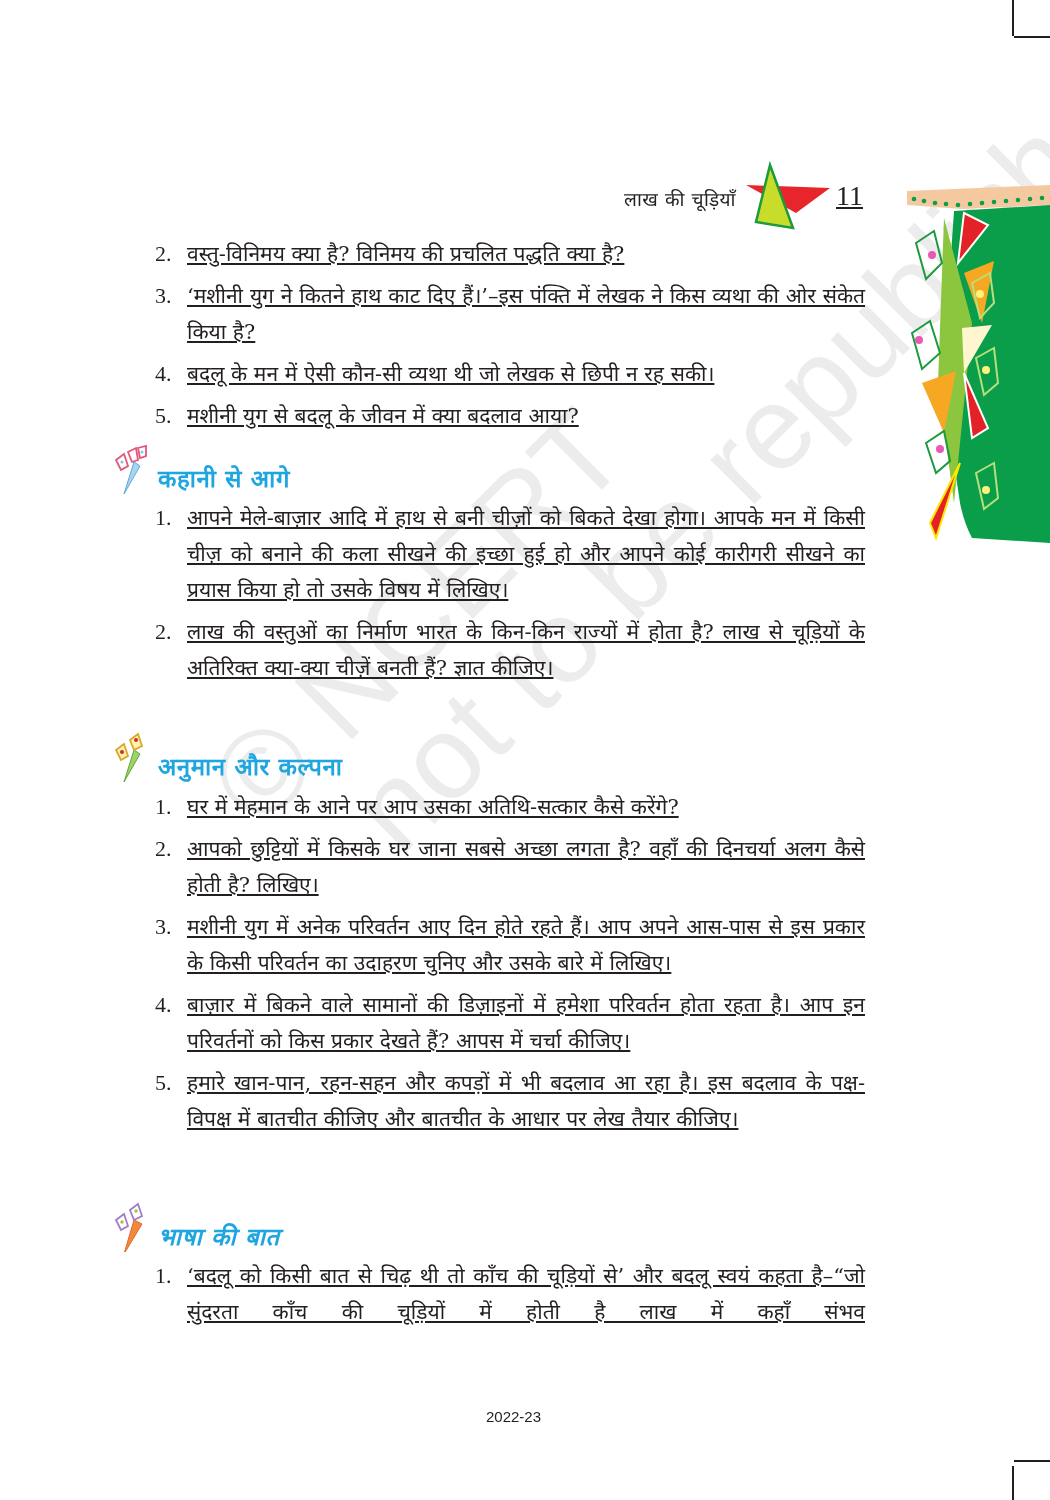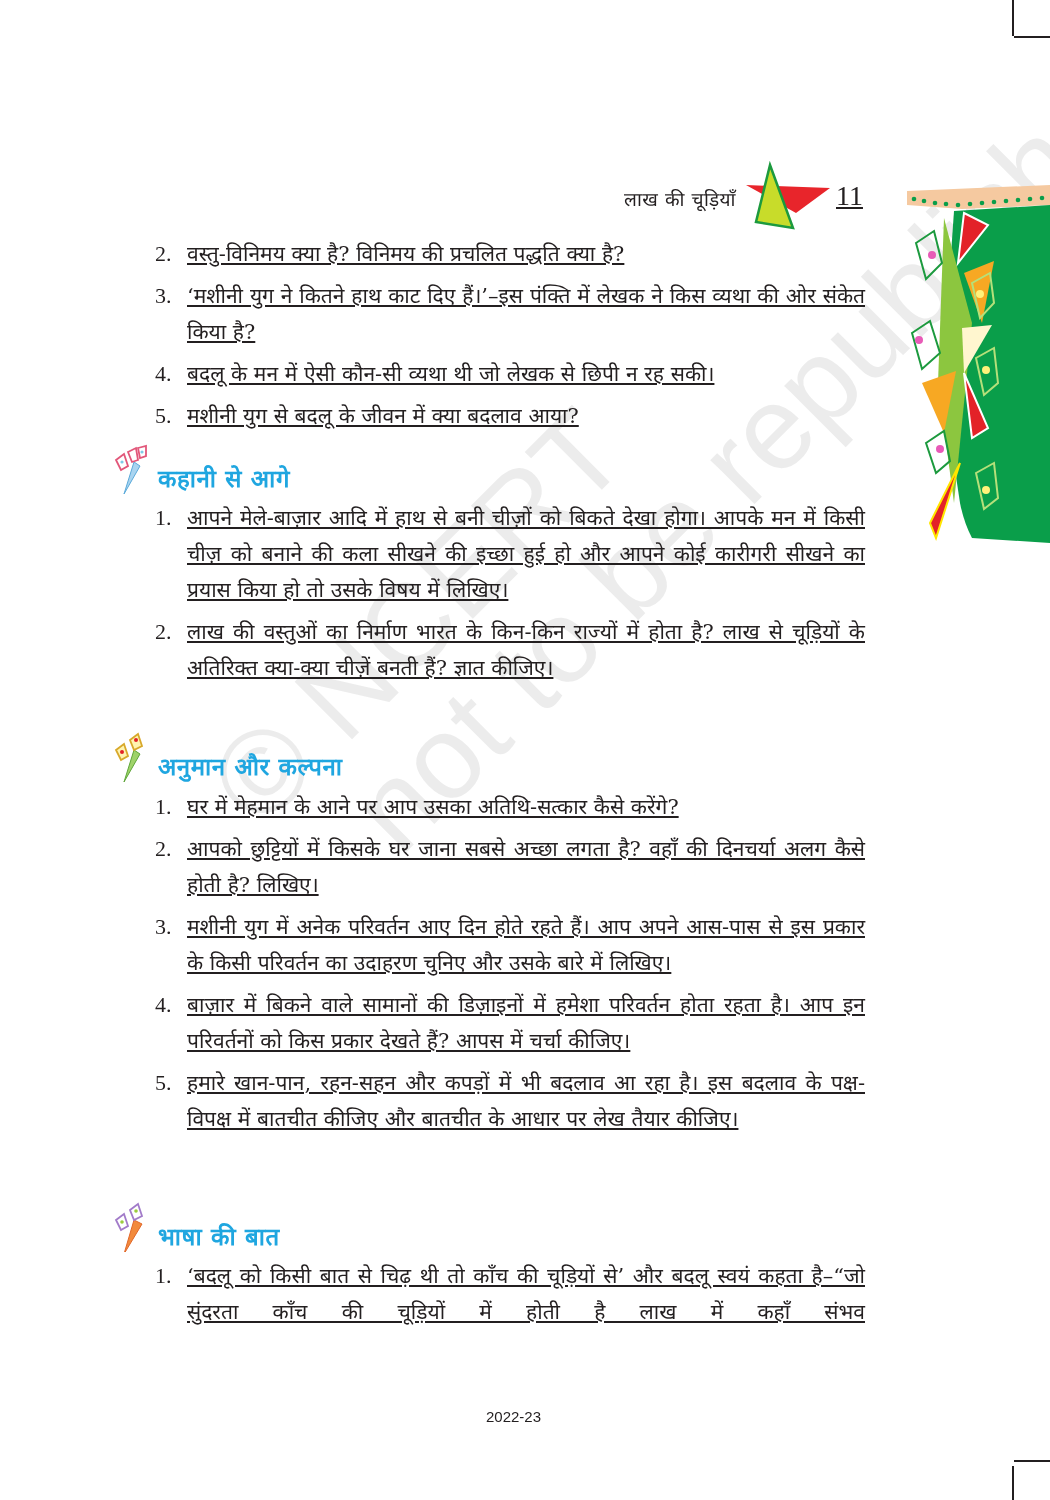--- a/index.html
+++ b/index.html
@@ -256,21 +256,21 @@
   <li class="q-item">
     <span class="q-num">4.</span>
     <span class="q-text">बाज़ार में बिकने वाले सामानों की डिज़ाइनों में हमेशा परिवर्तन होता रहता है। आप इन परिवर्तनों को किस प्रकार देखते हैं? आपस में चर्चा कीजिए।</span>
   </li>
   <li class="q-item">
     <span class="q-num">5.</span>
     <span class="q-text">हमारे खान-पान, रहन-सहन और कपड़ों में भी बदलाव आ रहा है। इस बदलाव के पक्ष-विपक्ष में बातचीत कीजिए और बातचीत के आधार पर लेख तैयार कीजिए।</span>
   </li>
 </ol>
 
-<div class="section-heading" style="top:1202px;">
+<div class="section-heading" style="top:1202px;font-style:italic;">
   <svg class="section-icon" viewBox="0 0 44 50">
     <polygon points="22,18 30,22 12,52" fill="#f28a3c" stroke="#e0672a" stroke-width="1"></polygon>
     <path d="M4,18 L12,12 L16,24 L9,28 Z" fill="none" stroke="#a27bc9" stroke-width="1.8"></path>
     <path d="M18,8 L26,2 L30,14 L22,18 Z" fill="none" stroke="#a27bc9" stroke-width="1.8"></path>
     <circle cx="10" cy="20" r="1.8" fill="#9ccc3c"></circle>
     <circle cx="24" cy="9" r="1.8" fill="#9ccc3c"></circle>
   </svg>
   <span class="section-title">भाषा की बात</span>
 </div>
 

